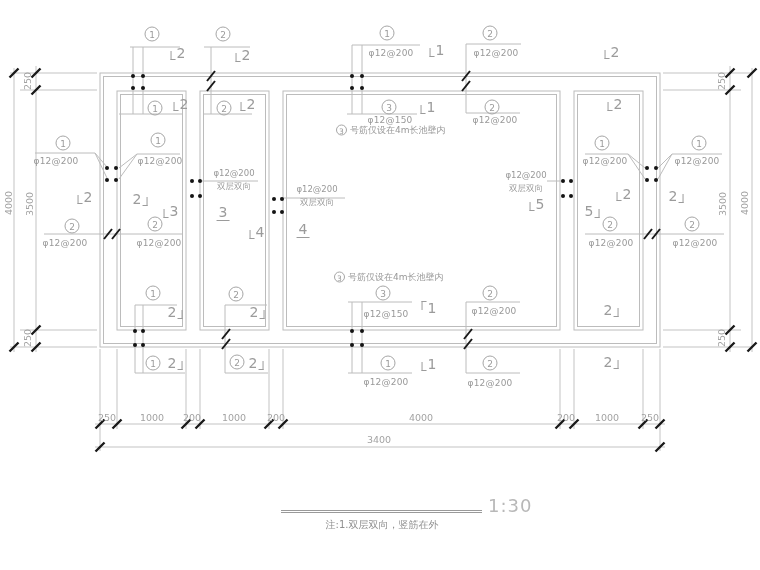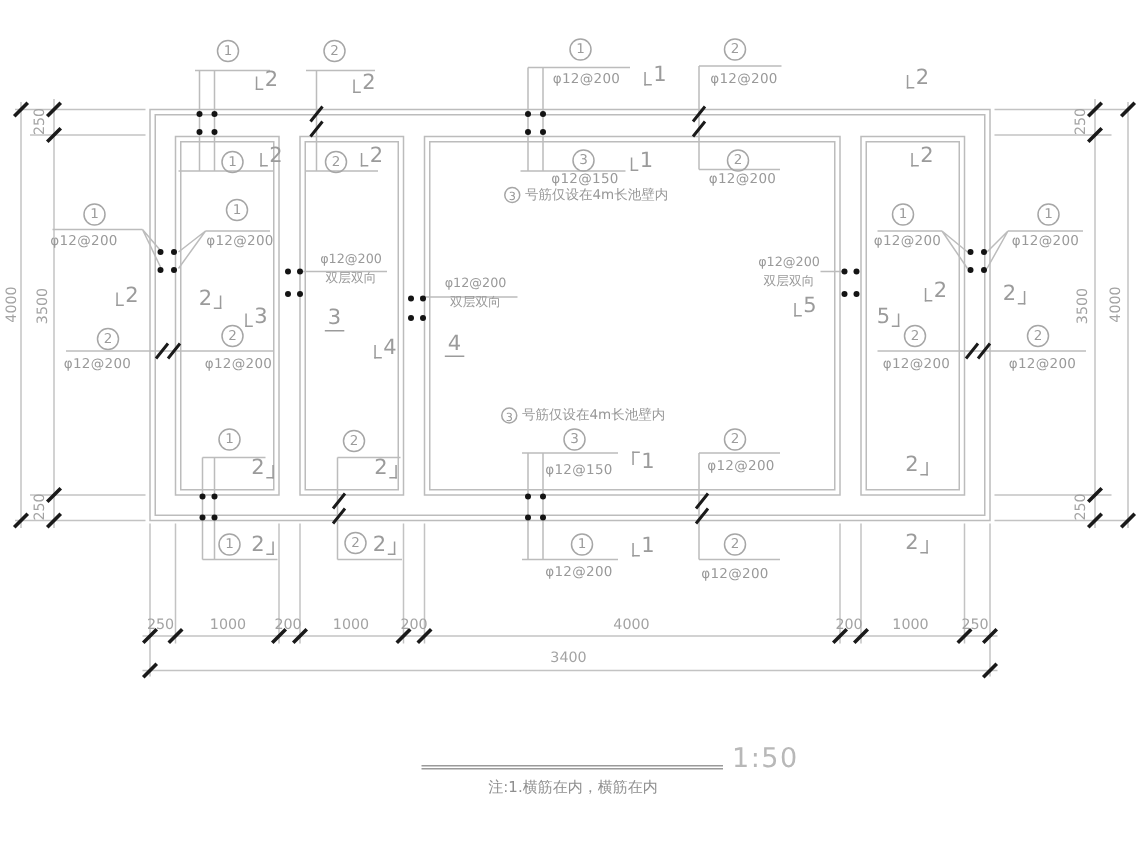--- a/index.html
+++ b/index.html
@@ -323,15 +323,15 @@
       <div class="dim vert" style="left: 29px; top: 204px;">3500</div>
       <div class="dim vert" style="left: 27px; top: 338px;">250</div>
       <div class="dim vert" style="left: 8px; top: 203px;">4000</div>
       <div class="dim vert" style="left: 721px; top: 81px;">250</div>
       <div class="dim vert" style="left: 722px; top: 204px;">3500</div>
       <div class="dim vert" style="left: 721px; top: 338px;">250</div>
       <div class="dim vert" style="left: 744px; top: 203px;">4000</div>
     </div>
 
   <div id="title-rule"></div>
-  <div id="scale-text">1:50</div>
-  <div id="note-text">注:1.横筋在内，横筋在内</div>
+  <div id="scale-text">1:30</div>
+  <div id="note-text">注:1.双层双向，竖筋在外</div>
 </div>
 
 </body></html>

